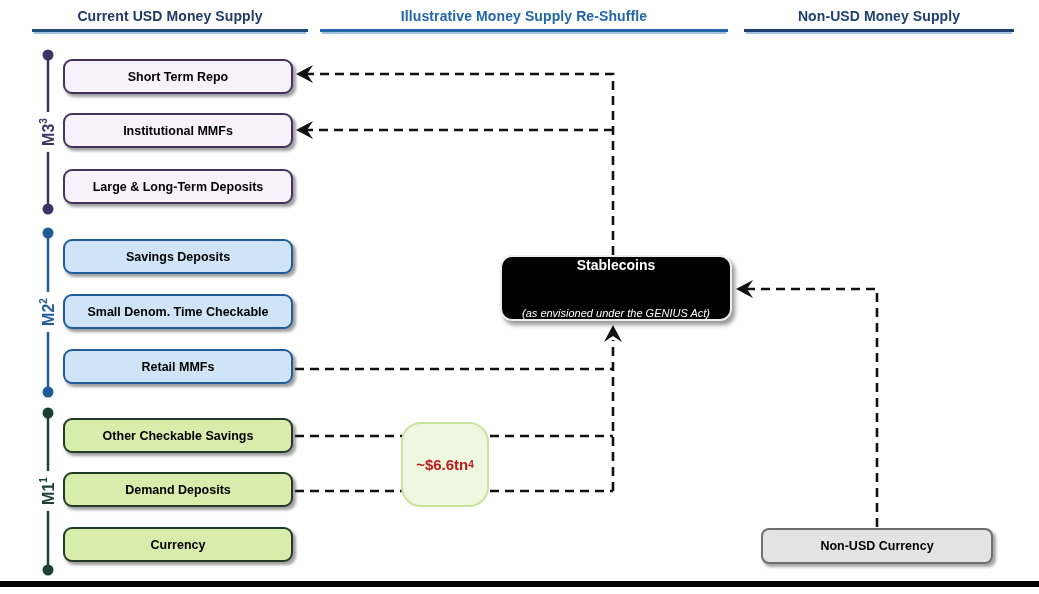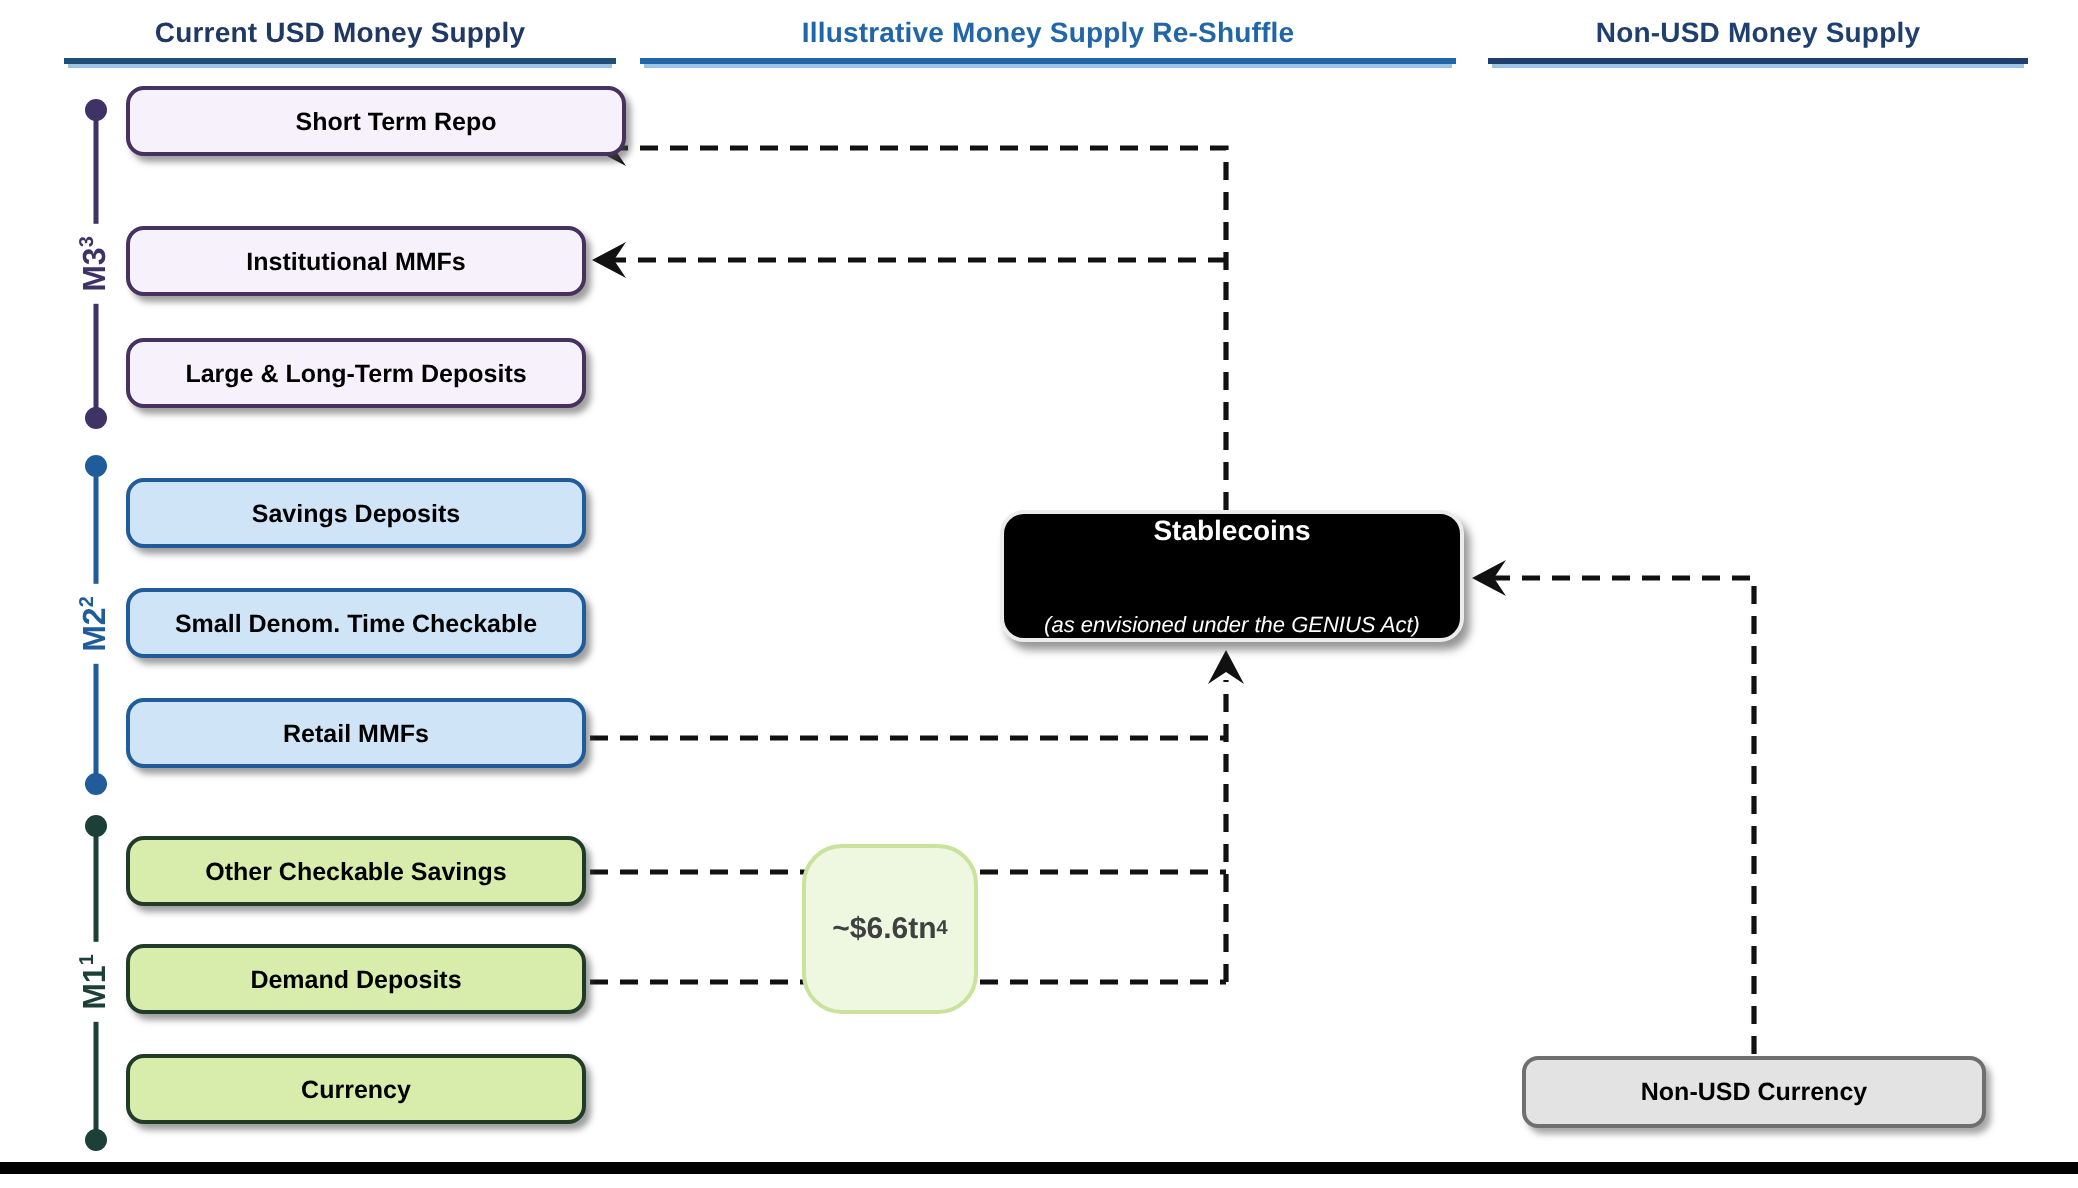--- a/index.html
+++ b/index.html
@@ -24,21 +24,21 @@
   .node{
     position:absolute;left:63px;width:226px;height:31px;border-radius:9px;
     border:2.5px solid;display:flex;align-items:center;justify-content:center;
     font-weight:bold;font-size:12.5px;color:#000;text-align:center;z-index:2;
     box-shadow:2.5px 3px 3px rgba(80,80,80,.55);
   }
   .purple{background:#f6f1fb;border-color:#46325f;}
   .blue  {background:#cfe5f7;border-color:#1f5c99;text-align:center;}
   .green {background:#d8ecab;border-color:#203b28;}
 
-  .n1{top:43px;padding-left:20px;} .n2{top:113px;} .n3{top:169px;}
+  .n1{top:59px;} .n2{top:113px;} .n3{top:169px;}
   .n4{top:239px;} .n5{top:294px;} .n6{top:349px;}
   .n7{top:418px;} .n8{top:472px;} .n9{top:527px;}
 
   
   .group-label{
     position:absolute;z-index:2;background:#ffffff;padding:1px 6px;
     font-weight:bold;font-size:16px;white-space:nowrap;
     transform:translate(-50%,-50%) rotate(-90deg);
   }
   .gl-m3{left:48px;top:132px;color:#3f3264;}
@@ -54,21 +54,21 @@
     color:#fff;box-shadow:3px 4px 4px rgba(80,80,80,.6);
   }
   .stablecoins .title{font-weight:bold;font-size:14px;}
   .stablecoins .subtitle{font-style:italic;font-size:11px;margin-top:2px;}
 
   
   .amount{
     position:absolute;left:401px;top:422px;width:84px;height:81px;z-index:2;
     background:#eef7df;border:2.5px solid #c9e29c;border-radius:20px;
     display:flex;align-items:center;justify-content:center;
-    font-weight:bold;font-size:15px;color:#404040;
+    font-weight:bold;font-size:15px;color:#b91c1c;
   }
   .amount sup{font-size:10px;}
 
   
   .nonusd{
     position:absolute;left:761px;top:528px;width:228px;height:32px;z-index:2;
     background:#e3e3e3;border:2px solid #6f6f6f;border-radius:8px;
     display:flex;align-items:center;justify-content:center;
     font-weight:bold;font-size:12.5px;color:#000;
     box-shadow:2.5px 3px 3px rgba(80,80,80,.5);

